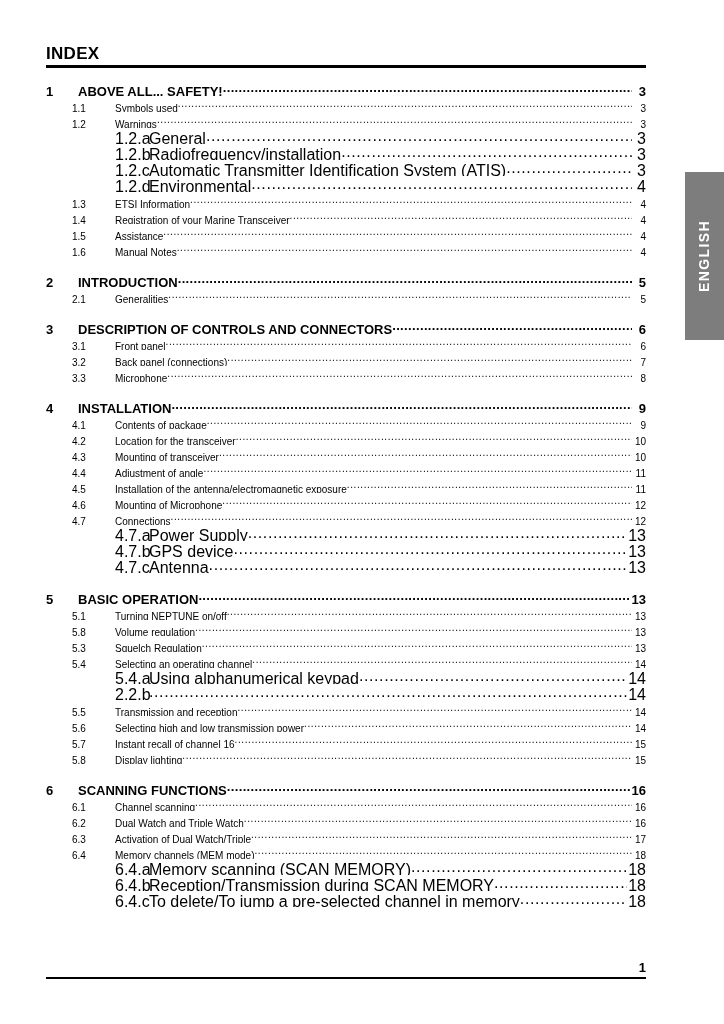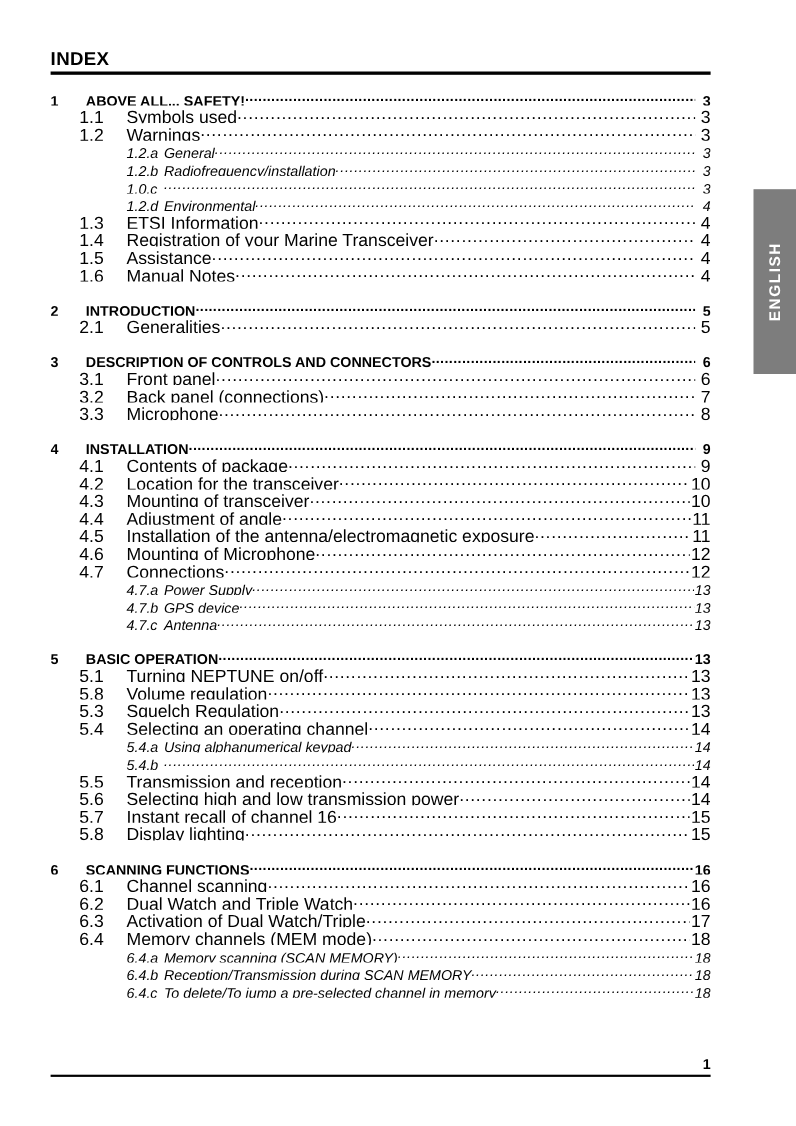--- a/index.html
+++ b/index.html
@@ -101,29 +101,28 @@
     font-weight: bold;
     font-size: 13px;
   }
   .lvl1 .toc-num { width: 32px; }
   .lvl1 .toc-dots::after { letter-spacing: 0.35px; font-weight: bold; }
   .lvl1 .toc-page { font-weight: bold; }
 
   
   .lvl2 {
     font-weight: normal;
-    font-size: 16px;
+    font-size: 10px;
   }
   .lvl2 .toc-indent { width: 26px; flex: 0 0 auto; }
   .lvl2 .toc-num { width: 43px; }
 
   
   .lvl3 {
-    font-style: italic;
-    font-size: 13px;
+    font-size: 16px;
   }
   .lvl3 .toc-indent { width: 69px; flex: 0 0 auto; }
   .lvl3 .toc-num { width: 34px; }
 
   
   #language-tab {
     position: absolute;
     left: 685px;
     top: 172px;
     width: 39px;
@@ -203,21 +202,22 @@
         </div>
         <div class="toc-row lvl3">
           <span class="toc-indent"></span>
           <span class="toc-num">1.2.b</span>
           <span class="toc-label">Radiofrequency/installation</span>
           <span class="toc-dots"></span>
           <span class="toc-page">3</span>
         </div>
         <div class="toc-row lvl3">
           <span class="toc-indent"></span>
-          <span class="toc-num">1.0.c</span>
+          <span class="toc-num">1.2.c</span>
+          <span class="toc-label">Automatic Transmitter  Identification System (ATIS)</span>
           <span class="toc-dots"></span>
           <span class="toc-page">3</span>
         </div>
         <div class="toc-row lvl3">
           <span class="toc-indent"></span>
           <span class="toc-num">1.2.d</span>
           <span class="toc-label">Environmental</span>
           <span class="toc-dots"></span>
           <span class="toc-page">4</span>
         </div>
@@ -409,21 +409,21 @@
         </div>
         <div class="toc-row lvl3">
           <span class="toc-indent"></span>
           <span class="toc-num">5.4.a</span>
           <span class="toc-label">Using alphanumerical keypad</span>
           <span class="toc-dots"></span>
           <span class="toc-page">14</span>
         </div>
         <div class="toc-row lvl3">
           <span class="toc-indent"></span>
-          <span class="toc-num">5.4.b</span>
+          <span class="toc-num">2.2.b</span>
           <span class="toc-dots"></span>
           <span class="toc-page">14</span>
         </div>
         <div class="toc-row lvl2">
           <span class="toc-indent"></span>
           <span class="toc-num">5.5</span>
           <span class="toc-label">Transmission and reception</span>
           <span class="toc-dots"></span>
           <span class="toc-page">14</span>
         </div>

